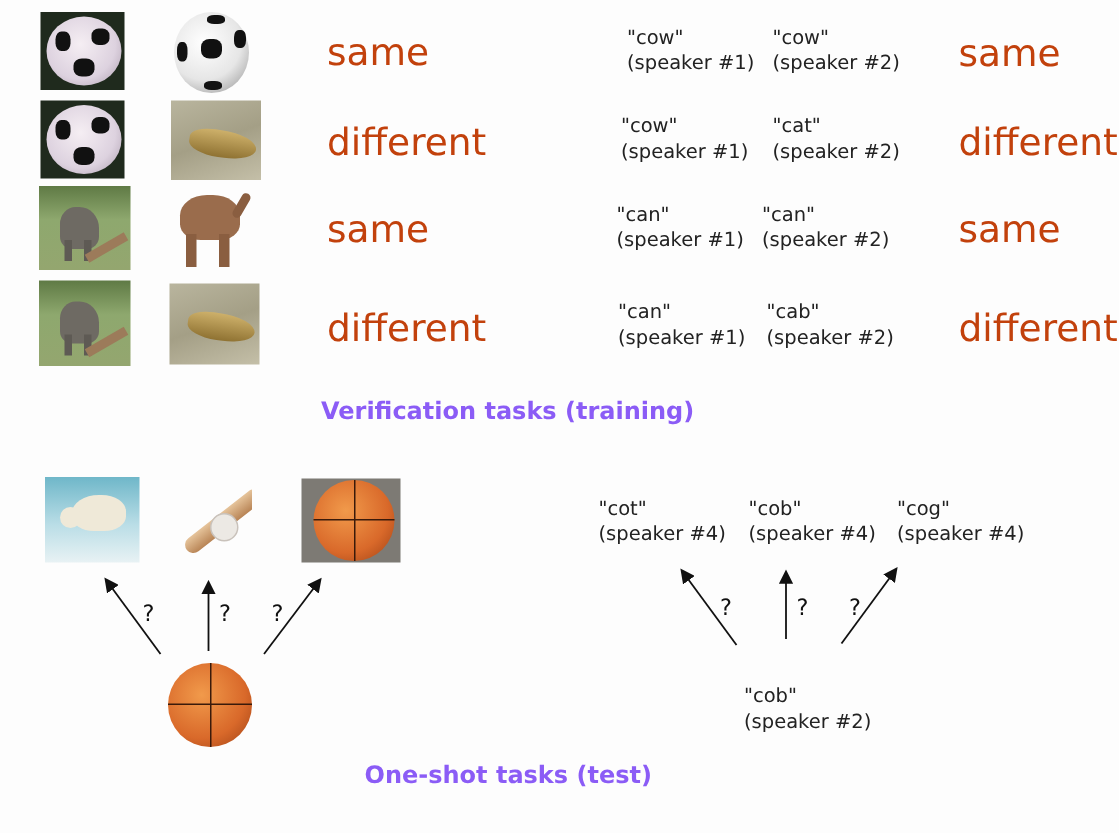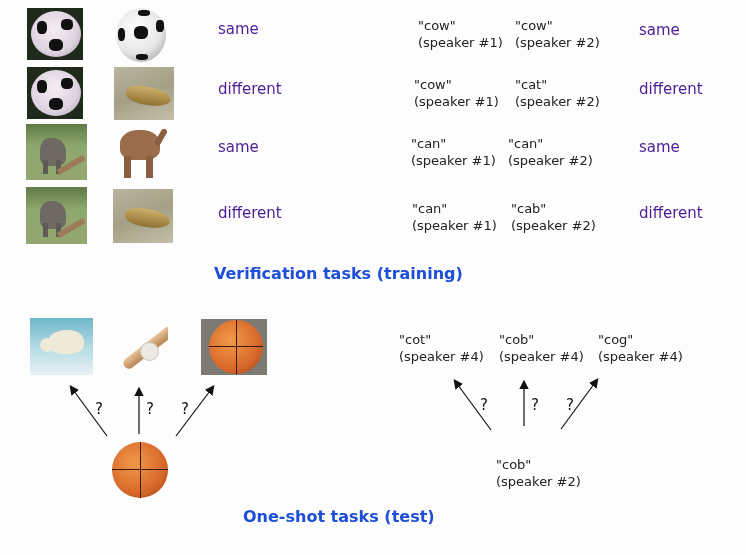--- a/index.html
+++ b/index.html
@@ -1,22 +1,22 @@
 <!DOCTYPE html>
 <html><head>
 <meta charset="utf-8">
 <style>
   html, body { margin:0; padding:0; }
   body { width:746px; height:555px; background:#fdfdfd; position:relative; overflow:hidden;
          font-family:"DejaVu Sans", sans-serif; color:#111; }
   .abs { position:absolute; }
   .img { position:absolute; overflow:hidden; }
-  .lbl { position:absolute; font-size:15px; color:#4c1d95; }
+  .lbl { position:absolute; font-size:25px; color:#c2410c; }
   .word { position:absolute; font-size:13px; line-height:17px; color:#222; white-space:nowrap; }
-  .title { position:absolute; font-size:16px; font-weight:bold; color:#1d4ed8; white-space:nowrap; }
+  .title { position:absolute; font-size:16px; font-weight:bold; color:#8b5cf6; white-space:nowrap; }
   .q { position:absolute; font-size:15px; color:#111; }
 
   
   .soccer-sq { background:#1f2a1d; }
   .soccer-sq .ball { position:absolute; left:4px; top:3px; width:50px; height:46px; border-radius:50%;
         background:radial-gradient(circle at 45% 40%, #f5eef3 0%, #ddd2df 60%, #a99aab 100%); }
   .spot { position:absolute; background:#111; border-radius:40%; }
   
   .soccer-cut .ball { position:absolute; left:4px; top:2px; width:50px; height:54px; border-radius:50%;
         background:radial-gradient(circle at 40% 38%, #ffffff 0%, #e6e6e6 55%, #8d8d8d 100%); }

